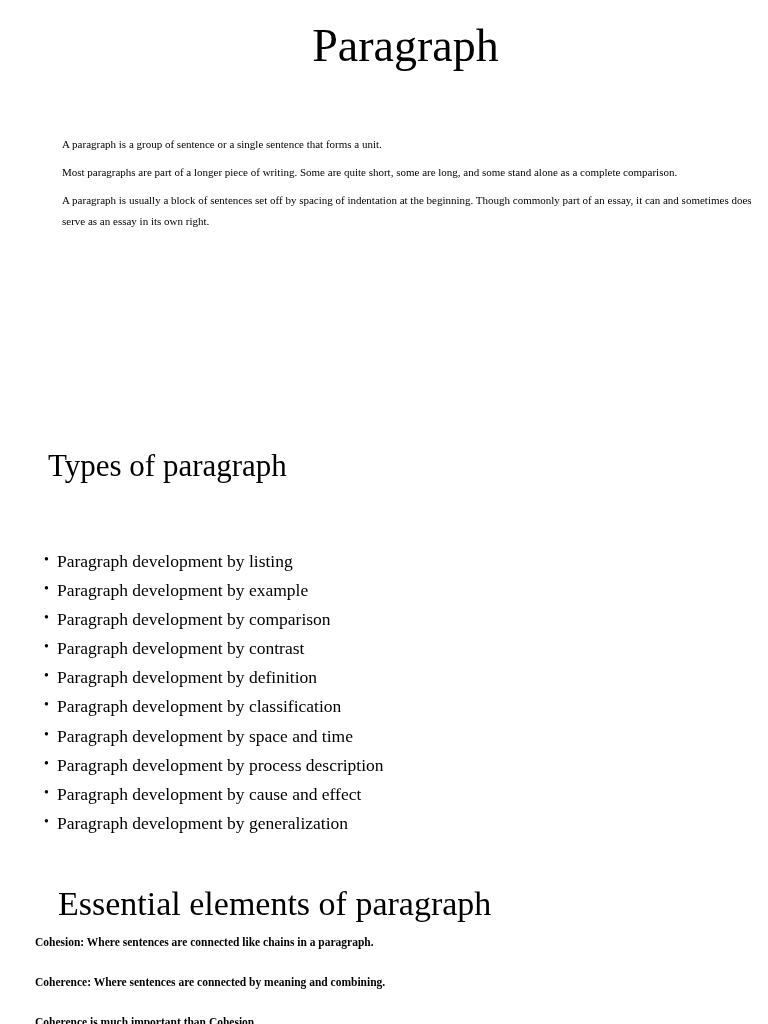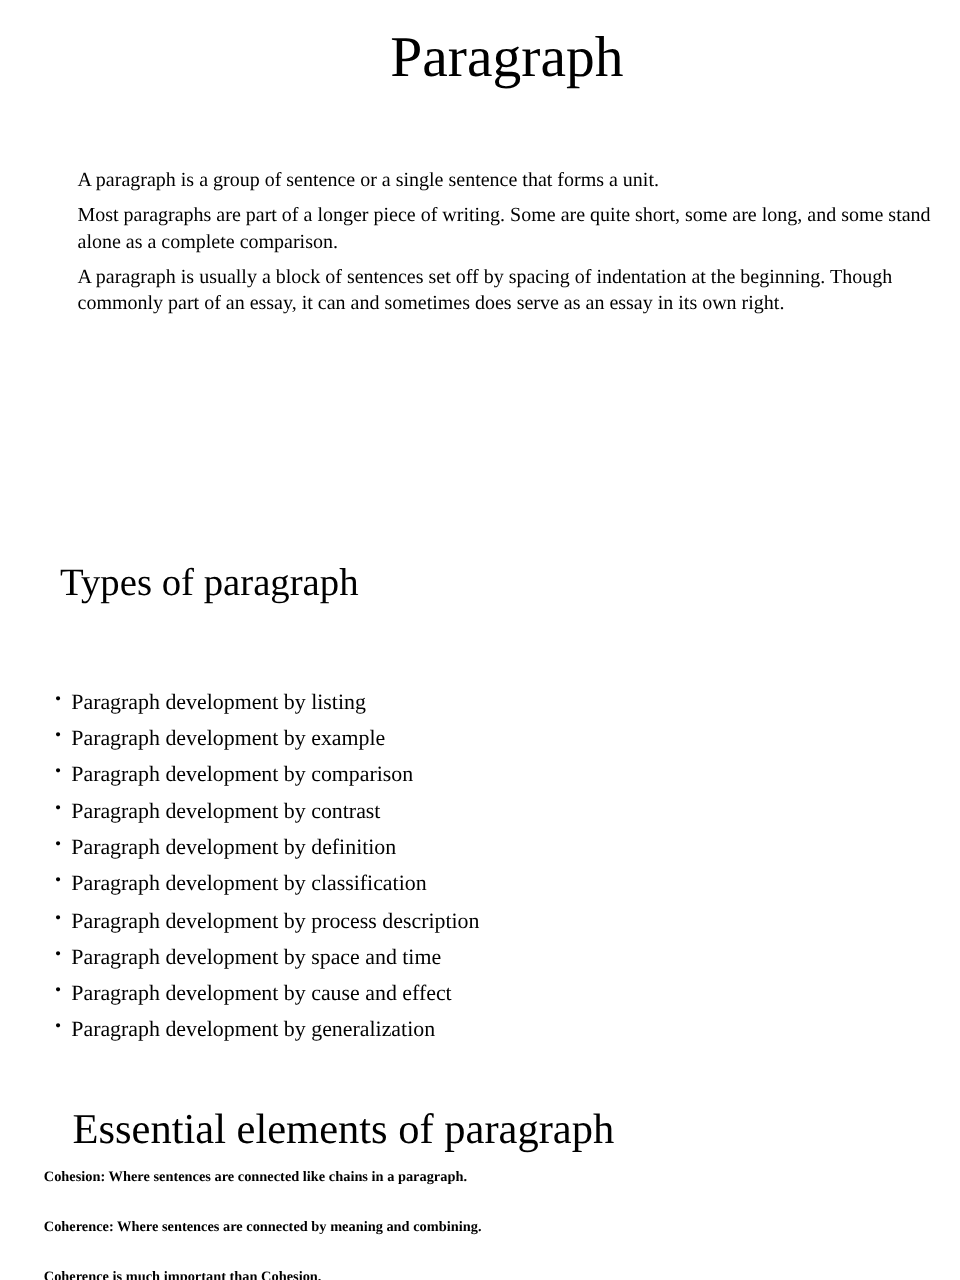--- a/index.html
+++ b/index.html
@@ -25,21 +25,21 @@
       line-height: 56px;
       font-weight: normal;
       margin: 0;
       padding-left: 28px;
     }
     .intro {
       position: absolute;
       top: 134px;
       left: 62px;
       width: 690px;
-      font-size: 16px;
+      font-size: 11px;
       line-height: 21px;
     }
     .intro p {
       margin: 0 0 7px 0;
     }
     .h2 {
       position: absolute;
       left: 48px;
       font-size: 31px;
       line-height: 38px;
@@ -95,22 +95,22 @@
 
 <h2 class="h2 types">Types of paragraph</h2>
 
 <ul class="types-list">
   <li><span class="bullet">•</span><span>Paragraph development by listing</span></li>
   <li><span class="bullet">•</span><span>Paragraph development by example</span></li>
   <li><span class="bullet">•</span><span>Paragraph development by comparison</span></li>
   <li><span class="bullet">•</span><span>Paragraph development by contrast</span></li>
   <li><span class="bullet">•</span><span>Paragraph development by definition</span></li>
   <li><span class="bullet">•</span><span>Paragraph development by classification</span></li>
+  <li><span class="bullet">•</span><span>Paragraph development by space and time</span></li>
   <li><span class="bullet">•</span><span>Paragraph development by process description</span></li>
-  <li><span class="bullet">•</span><span>Paragraph development by space and time</span></li>
   <li><span class="bullet">•</span><span>Paragraph development by cause and effect</span></li>
   <li><span class="bullet">•</span><span>Paragraph development by generalization</span></li>
 </ul>
 
 <h2 class="h2 essential">Essential elements of paragraph</h2>
 
 <div class="elements">
   <p>Cohesion: Where sentences are connected like chains in a paragraph.</p>
   <p>Coherence: Where sentences are connected by meaning and combining.</p>
   <p>Coherence is much important than Cohesion.</p>

